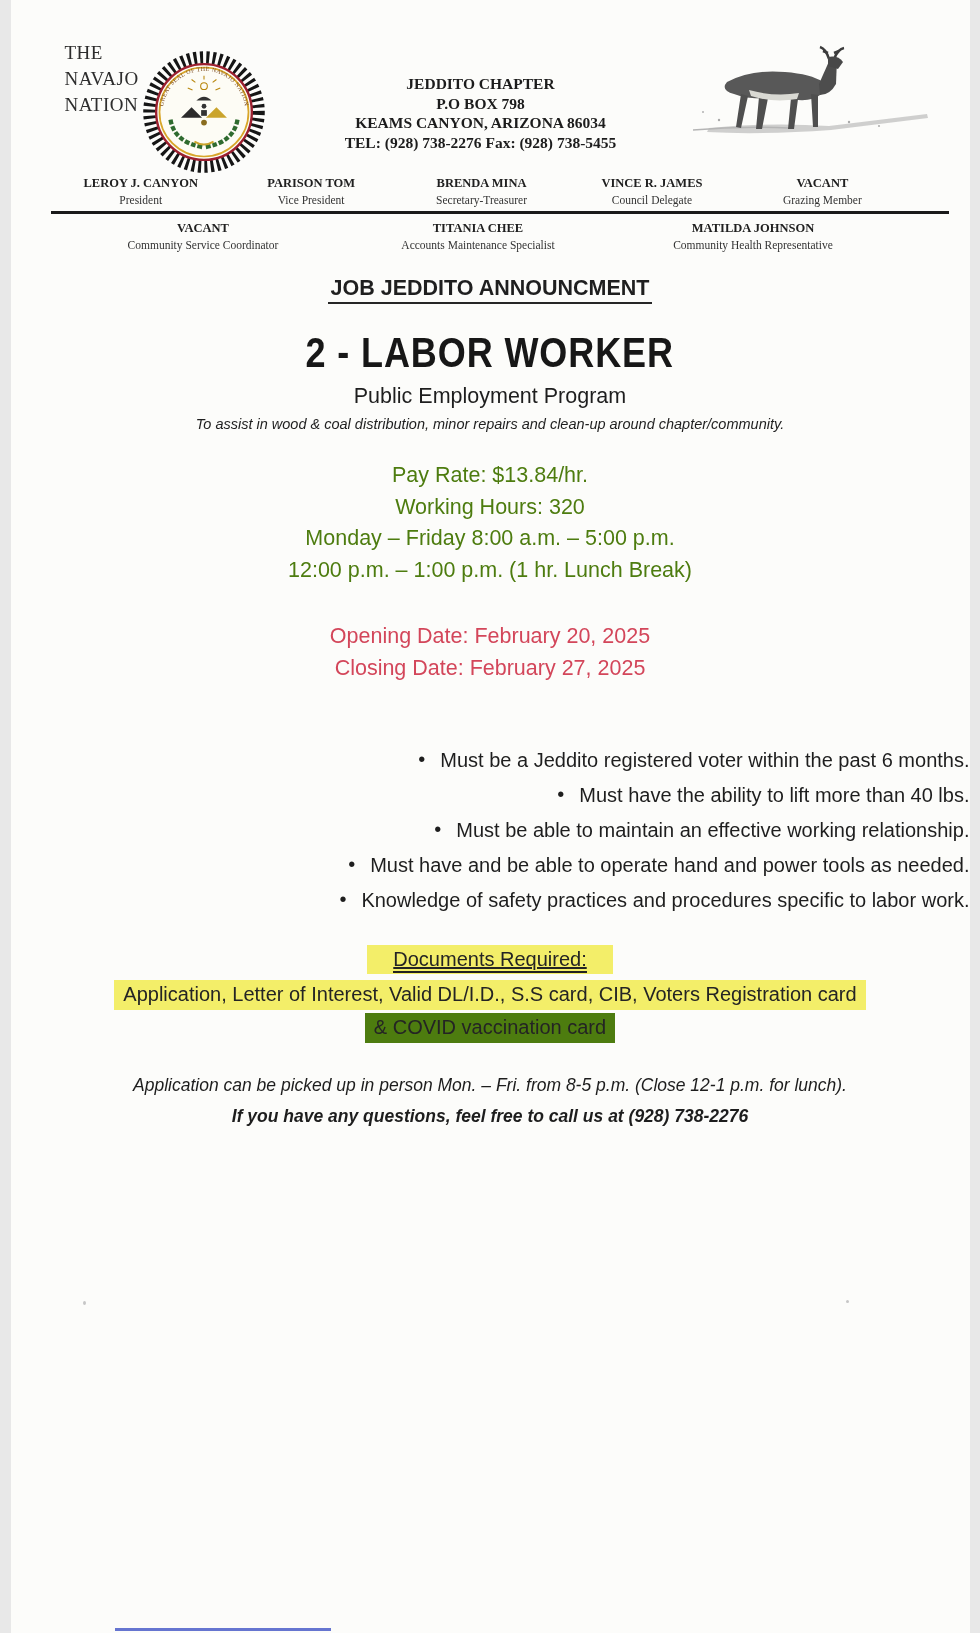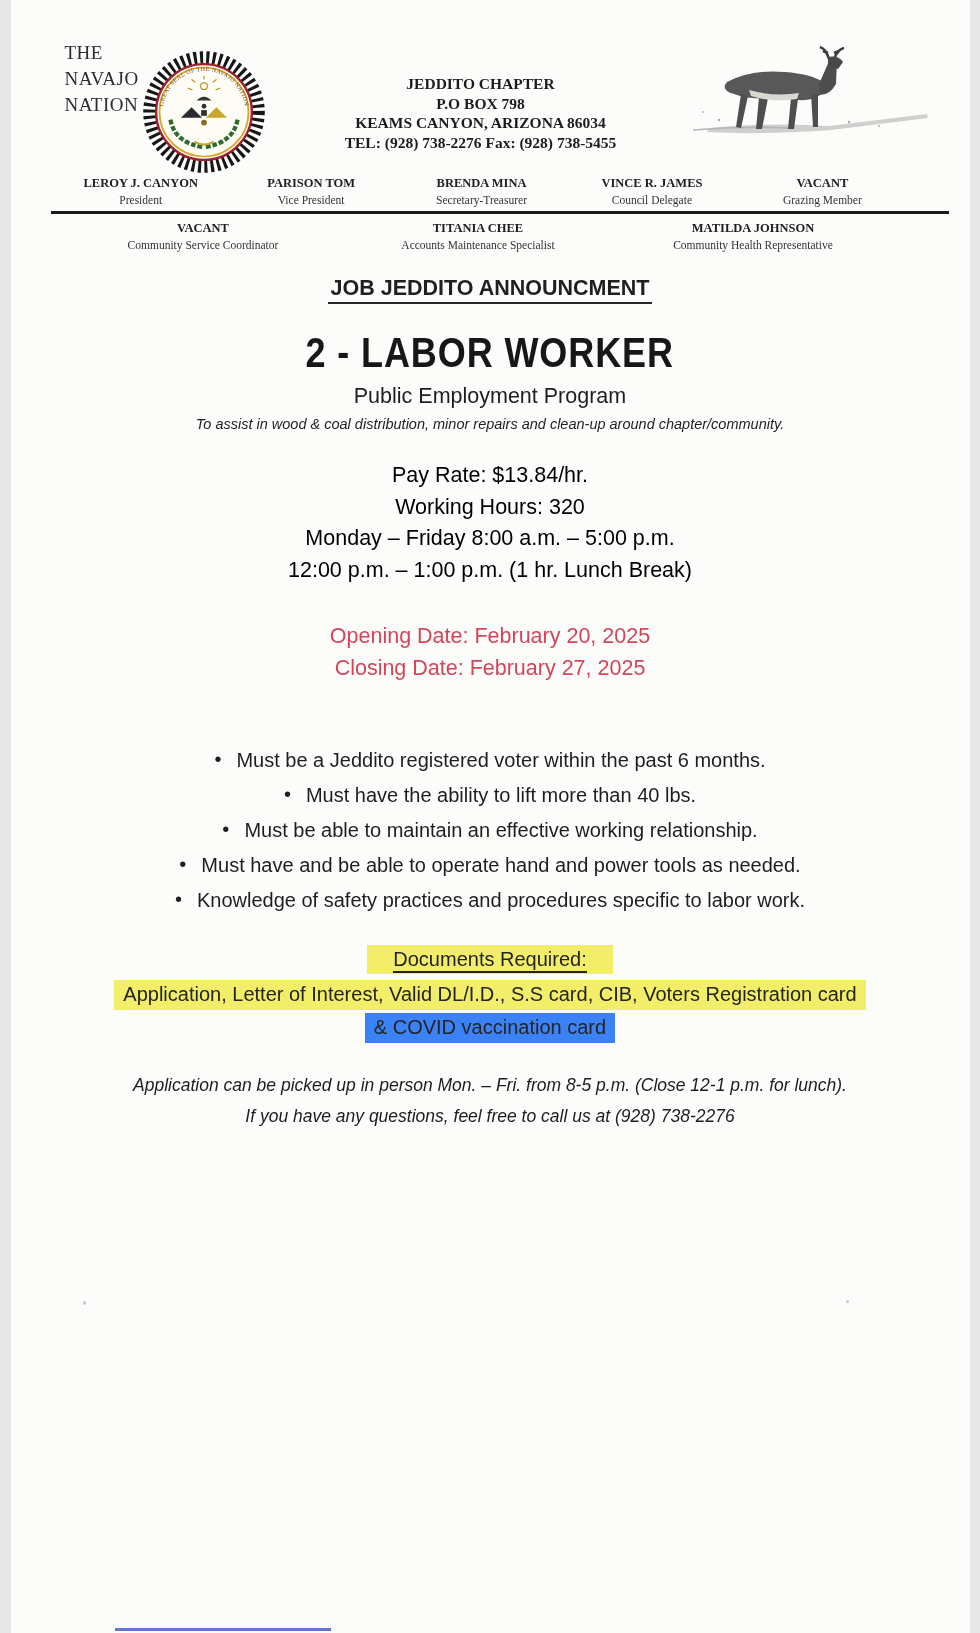--- a/index.html
+++ b/index.html
@@ -30,33 +30,33 @@
   .off-title{font-family:"Liberation Serif",serif;font-size:11.5px;color:#333;margin-top:3px;}
   .rule{position:absolute;top:211px;left:40px;width:898px;height:3px;background:#1a1a1a;}
   
   .line{position:absolute;left:0;right:0;text-align:center;}
   .heading{top:276px;font-size:21.5px;font-weight:600;color:#1f1f1f;}
   .heading span{border-bottom:2.5px solid #262626;padding:0 3px 2px;}
   .pos-title{top:330px;font-size:40px;font-weight:800;color:#171717;}
   .pos-title span{display:inline-block;transform:scaleX(.9) scaleY(1.05);letter-spacing:1px;}
   .program{top:384px;font-size:21.5px;color:#1e1e1e;}
   .desc{top:416px;font-size:14.5px;font-style:italic;font-weight:500;color:#1f1f1f;}
-  .payblock{top:460px;font-size:21.5px;line-height:31.5px;color:#000000;}
+  .payblock{top:460px;font-size:21.5px;line-height:31.5px;color:#4d7c0f;}
   .dates{top:620px;font-size:21.5px;line-height:32px;font-weight:500;}
-  .reqs{top:743px;font-size:20px;line-height:35px;color:#1e1e1e;}
+  .reqs{top:743px;font-size:20px;line-height:35px;color:#1e1e1e;text-align:right;}
   .req .bullet{display:inline-block;margin-right:15px;transform:translateY(-1px);}
   .doc-heading{top:948px;font-size:20px;font-weight:500;}
-  .doc-heading .hl{padding:3px 26px 4px;}
+  .doc-heading .hl{padding:3px 26px 4px;text-decoration:underline;}
   .doc-heading .ul{border-bottom:2px solid #222;padding-bottom:1px;}
   .doc-line1{top:983px;font-size:20px;}
   .doc-line2{top:1016px;font-size:20px;}
   .doc-line1 .hl,.doc-line2 .hl{padding:3px 9px 5px;}
   .footer-line{font-size:17.5px;font-style:italic;font-weight:500;color:#1d1d1d;}
   .footer1{top:1075px;}
-  .footer2{top:1106px;}
+  .footer2{top:1106px;font-weight:bold;}
   
   .dot{position:absolute;border-radius:50%;background:#c6c6c6;}
   .dot1{left:72px;top:1301px;width:3px;height:4px;}
   .dot2{left:835px;top:1300px;width:3px;height:3px;}
   .blue-line{position:absolute;left:104px;top:1628px;width:216px;height:3px;background:#5566cb;opacity:.9;}
 </style>
 </head>
 <body>
 
 <div class="page">
@@ -194,21 +194,21 @@
     <div class="req"><span class="bullet">•</span><span>Knowledge of safety practices and procedures specific to labor work.</span></div>
   </div>
 
   <div class="line doc-heading">
     <span class="hl" style="background: rgb(243, 238, 105);"><span class="ul">Documents Required:</span></span>
   </div>
   <div class="line doc-line1">
     <span class="hl" style="background: rgb(243, 238, 105);">Application, Letter of Interest, Valid DL/I.D., S.S card, CIB, Voters Registration card</span>
   </div>
   <div class="line doc-line2">
-    <span class="hl" style="background: #3b82f6;">&amp; COVID vaccination card</span>
+    <span class="hl" style="background: #4d7c0f;">&amp; COVID vaccination card</span>
   </div>
 
   <div class="line footer-line footer1">Application can be picked up in person Mon. – Fri. from 8-5 p.m. (Close 12-1 p.m. for lunch).</div>
   <div class="line footer-line footer2">If you have any questions, feel free to call us at (928) 738-2276</div>
 
   <div class="dot dot1"></div>
   <div class="dot dot2"></div>
   <div class="blue-line"></div>
 
 </div>

